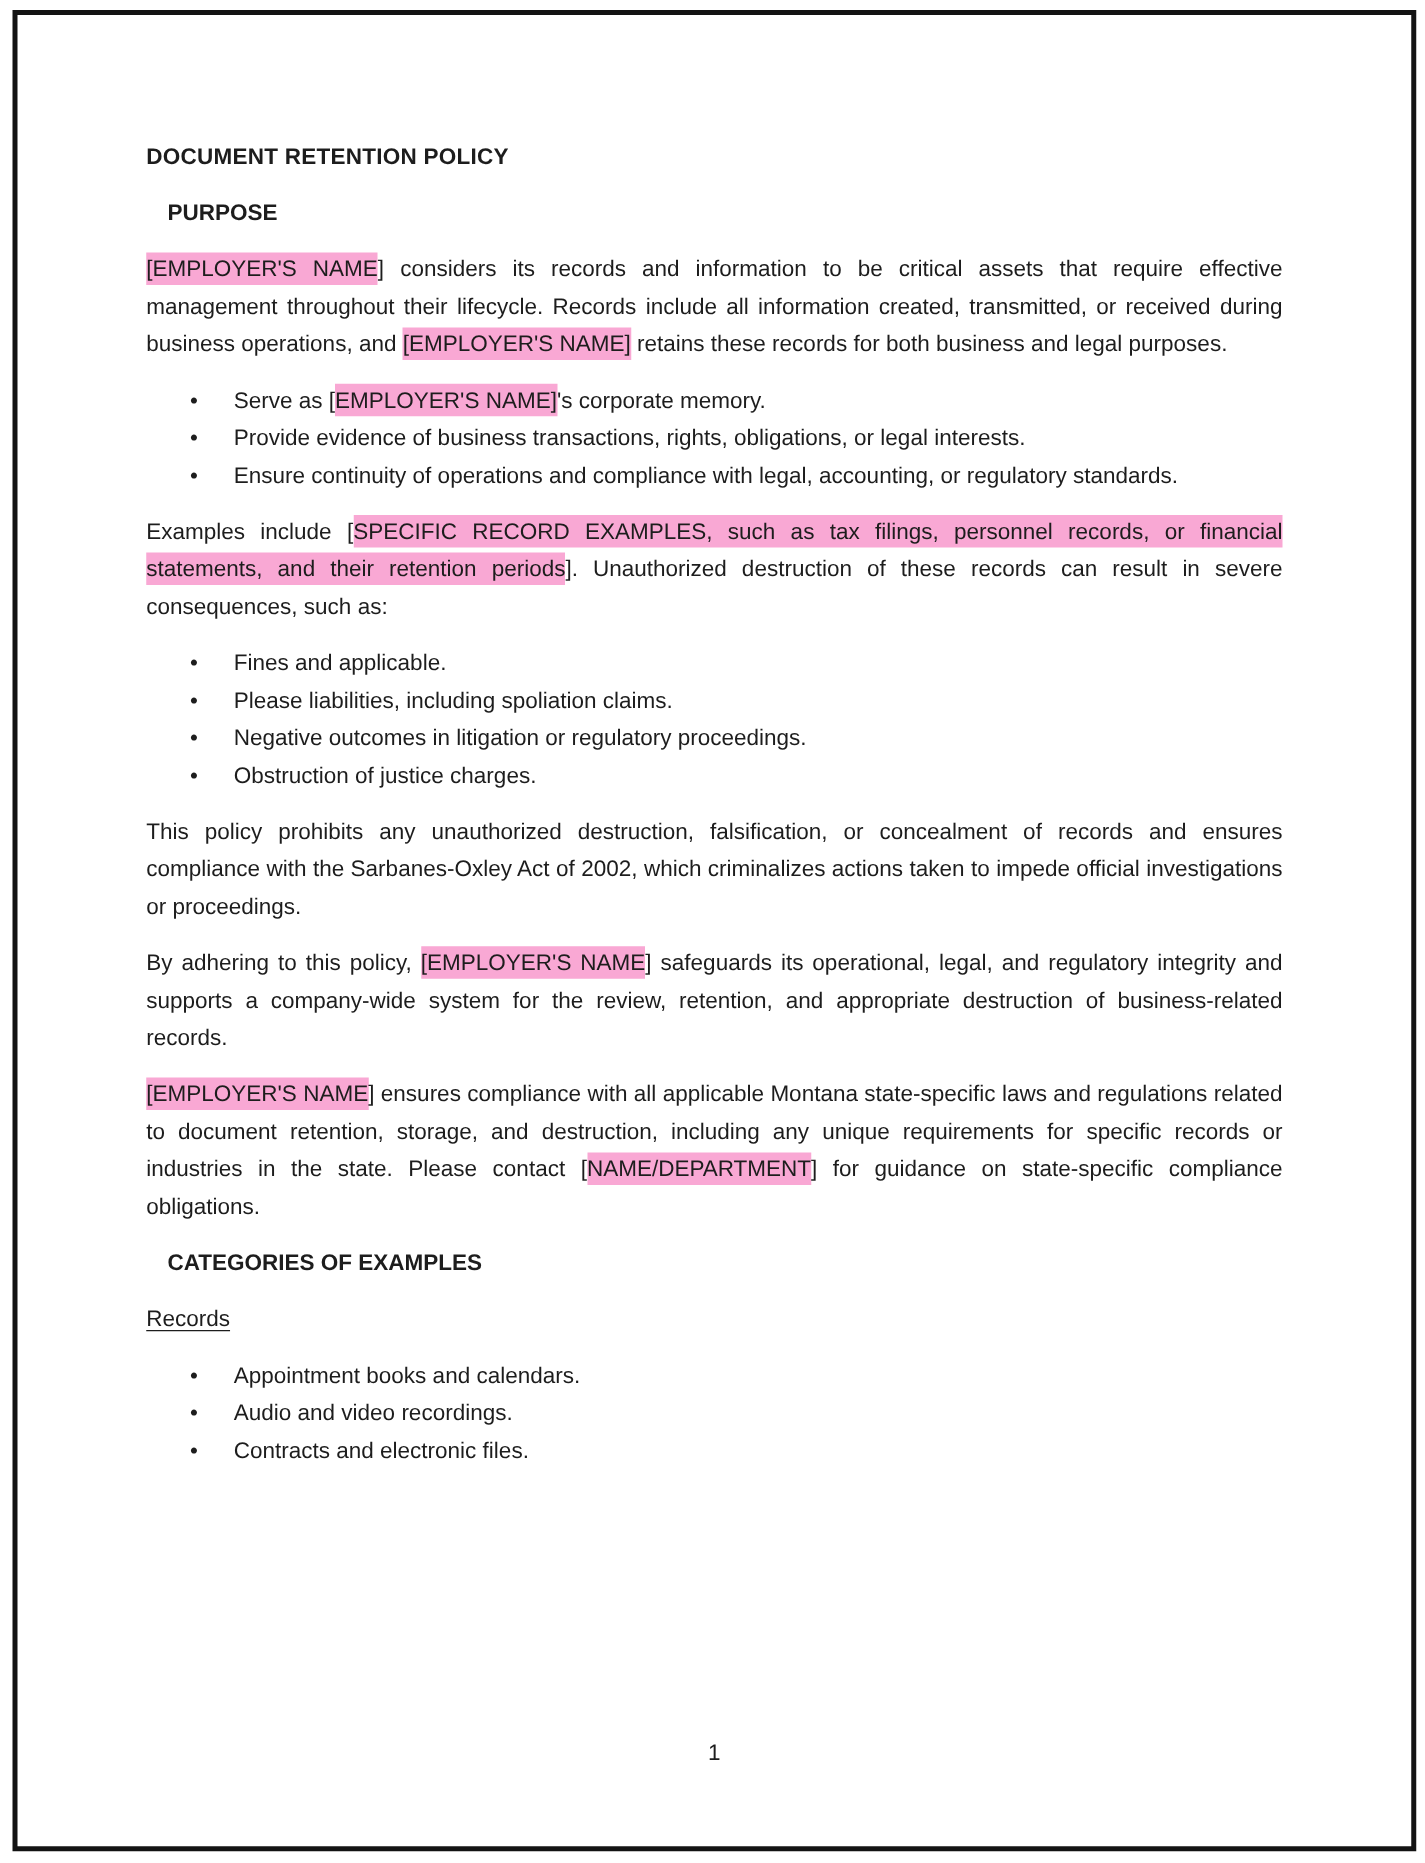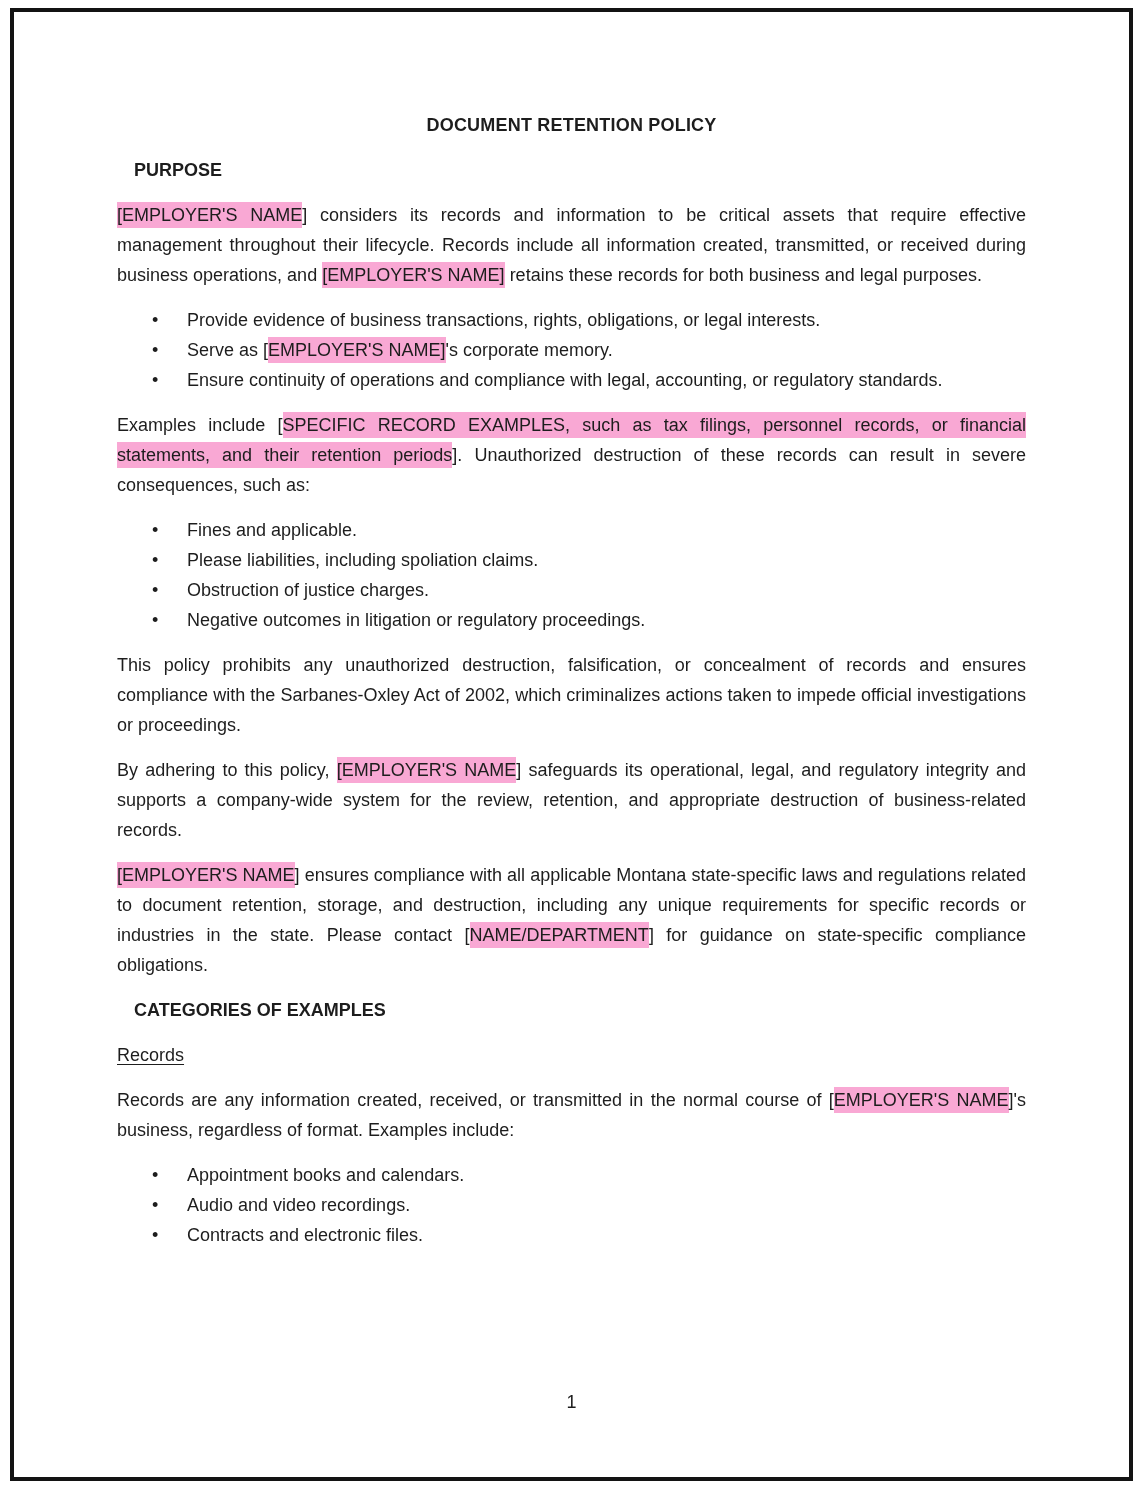--- a/index.html
+++ b/index.html
@@ -27,21 +27,21 @@
   .doc {
     position: absolute;
     left: 117px;
     top: 0;
     width: 909px;
     font-size: 18px;
     line-height: 30px;
   }
   .doc-title {
     margin: 110px 0 15px 0;
-    text-align: center;
+    text-align: left;
     font-weight: bold;
     letter-spacing: 0.2px;
   }
   .heading {
     font-weight: bold;
     margin: 15px 17px;
   }
   .subheading {
     font-weight: normal;
     text-decoration: underline;
@@ -85,37 +85,36 @@
 <body>
 
 <div class="page-border"></div>
 
 <div class="doc">
   <div class="doc-title">DOCUMENT RETENTION POLICY</div>
   <div id="blocks-root">
       <div class="heading">PURPOSE</div>
       <div class="para"><span class="hl">[EMPLOYER'S NAME</span><span>] considers its records and information to be critical assets that require effective management throughout their lifecycle. Records include all information created, transmitted, or received during business operations, and </span><span class="hl">[EMPLOYER'S NAME]</span><span> retains these records for both business and legal purposes.</span></div>
       <ul class="blist">
+        <li><span>Serve as [</span><span class="hl">EMPLOYER'S NAME]</span><span>'s corporate memory.</span></li>
         <li><span>Provide evidence of business transactions, rights, obligations, or legal interests.</span></li>
-        <li><span>Serve as [</span><span class="hl">EMPLOYER'S NAME]</span><span>'s corporate memory.</span></li>
         <li><span>Ensure continuity of operations and compliance with legal, accounting, or regulatory standards.</span></li>
       </ul>
       <div class="para"><span>Examples include [</span><span class="hl">SPECIFIC RECORD EXAMPLES, such as tax filings, personnel records, or financial statements, and their retention periods</span><span>]. Unauthorized destruction of these records can result in severe consequences, such as:</span></div>
       <ul class="blist">
         <li><span>Fines and applicable.</span></li>
         <li><span>Please liabilities, including spoliation claims.</span></li>
+        <li><span>Negative outcomes in litigation or regulatory proceedings.</span></li>
         <li><span>Obstruction of justice charges.</span></li>
-        <li><span>Negative outcomes in litigation or regulatory proceedings.</span></li>
       </ul>
       <div class="para"><span>This policy prohibits any unauthorized destruction, falsification, or concealment of records and ensures compliance with the Sarbanes-Oxley Act of 2002, which criminalizes actions taken to impede official investigations or proceedings.</span></div>
       <div class="para"><span>By adhering to this policy, </span><span class="hl">[EMPLOYER'S NAME</span><span>] safeguards its operational, legal, and regulatory integrity and supports a company-wide system for the review, retention, and appropriate destruction of business-related records.</span></div>
       <div class="para"><span class="hl">[EMPLOYER'S NAME</span><span>] ensures compliance with all applicable Montana state-specific laws and regulations related to document retention, storage, and destruction, including any unique requirements for specific records or industries in the state. Please contact [</span><span class="hl">NAME/DEPARTMENT</span><span>] for guidance on state-specific compliance obligations.</span></div>
       <div class="heading">CATEGORIES OF EXAMPLES</div>
       <div class="subheading">Records</div>
-      <div class="para"><span>Records are any information created, received, or transmitted in the normal course of [</span><span class="hl">EMPLOYER'S NAME</span><span>]'s business, regardless of format. Examples include:</span></div>
       <ul class="blist">
         <li><span>Appointment books and calendars.</span></li>
         <li><span>Audio and video recordings.</span></li>
         <li><span>Contracts and electronic files.</span></li>
       </ul>
     </div>
   <div class="page-num">1</div>
 </div>
 
 </body></html>

